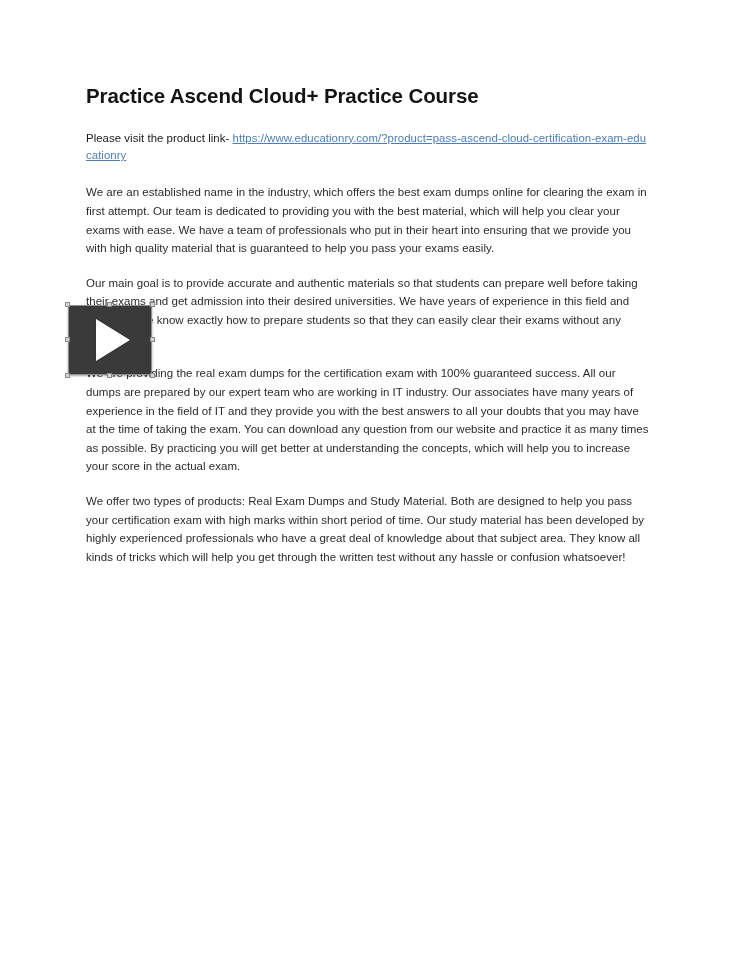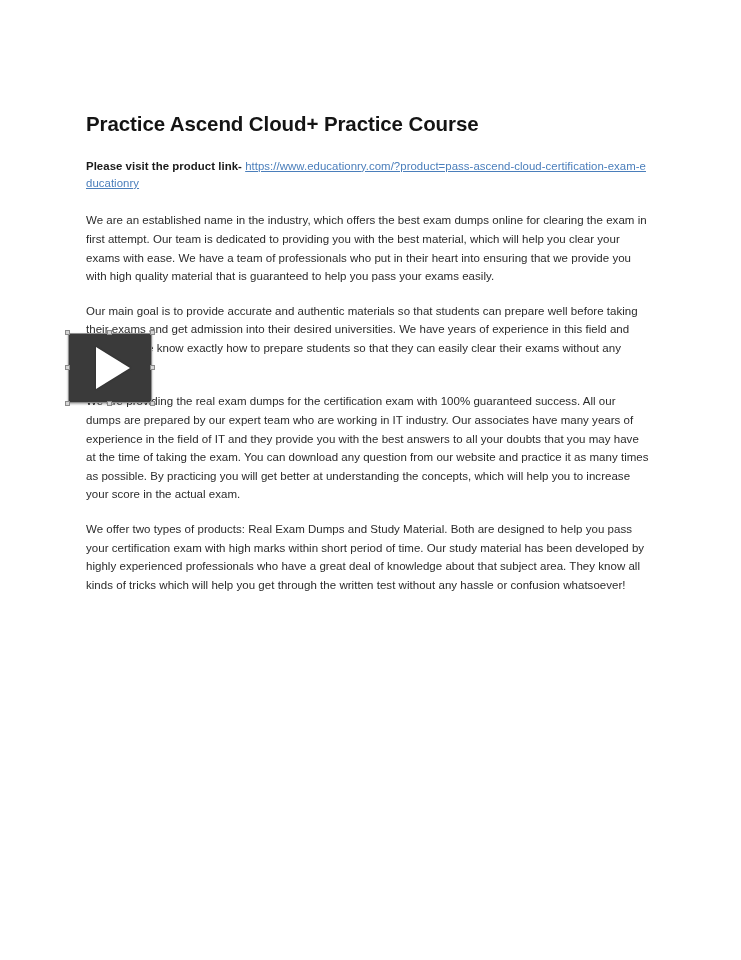--- a/index.html
+++ b/index.html
@@ -13,21 +13,20 @@
     height: 960px;
     font-family: "Liberation Sans", sans-serif;
     color: #1a1a1a;
     position: relative;
     overflow: hidden;
   }
   .page {
     position: absolute;
     inset: 0;
     background: #ffffff;
-    margin-top: 28px;
   }
   .content {
     position: absolute;
     left: 86px;
     top: 84px;
     width: 563px;
   }
   .doc-title {
     font-size: 20.5px;
     font-weight: bold;
@@ -44,21 +43,21 @@
     line-height: 1.45;
     letter-spacing: 0.05px;
   }
   .link-line {
     font-size: 11.4px;
     margin: 0 0 19px 0;
     line-height: 1.52;
     letter-spacing: 0.05px;
   }
   .link-prefix {
-    font-weight: bold;
+    font-weight: normal;
     color: #1a1a1a;
   }
   .product-link {
     color: #4a7ebb;
     text-decoration: underline;
     word-break: break-all;
     cursor: pointer;
   }
   p.body-text {
     font-size: 11.5px;

